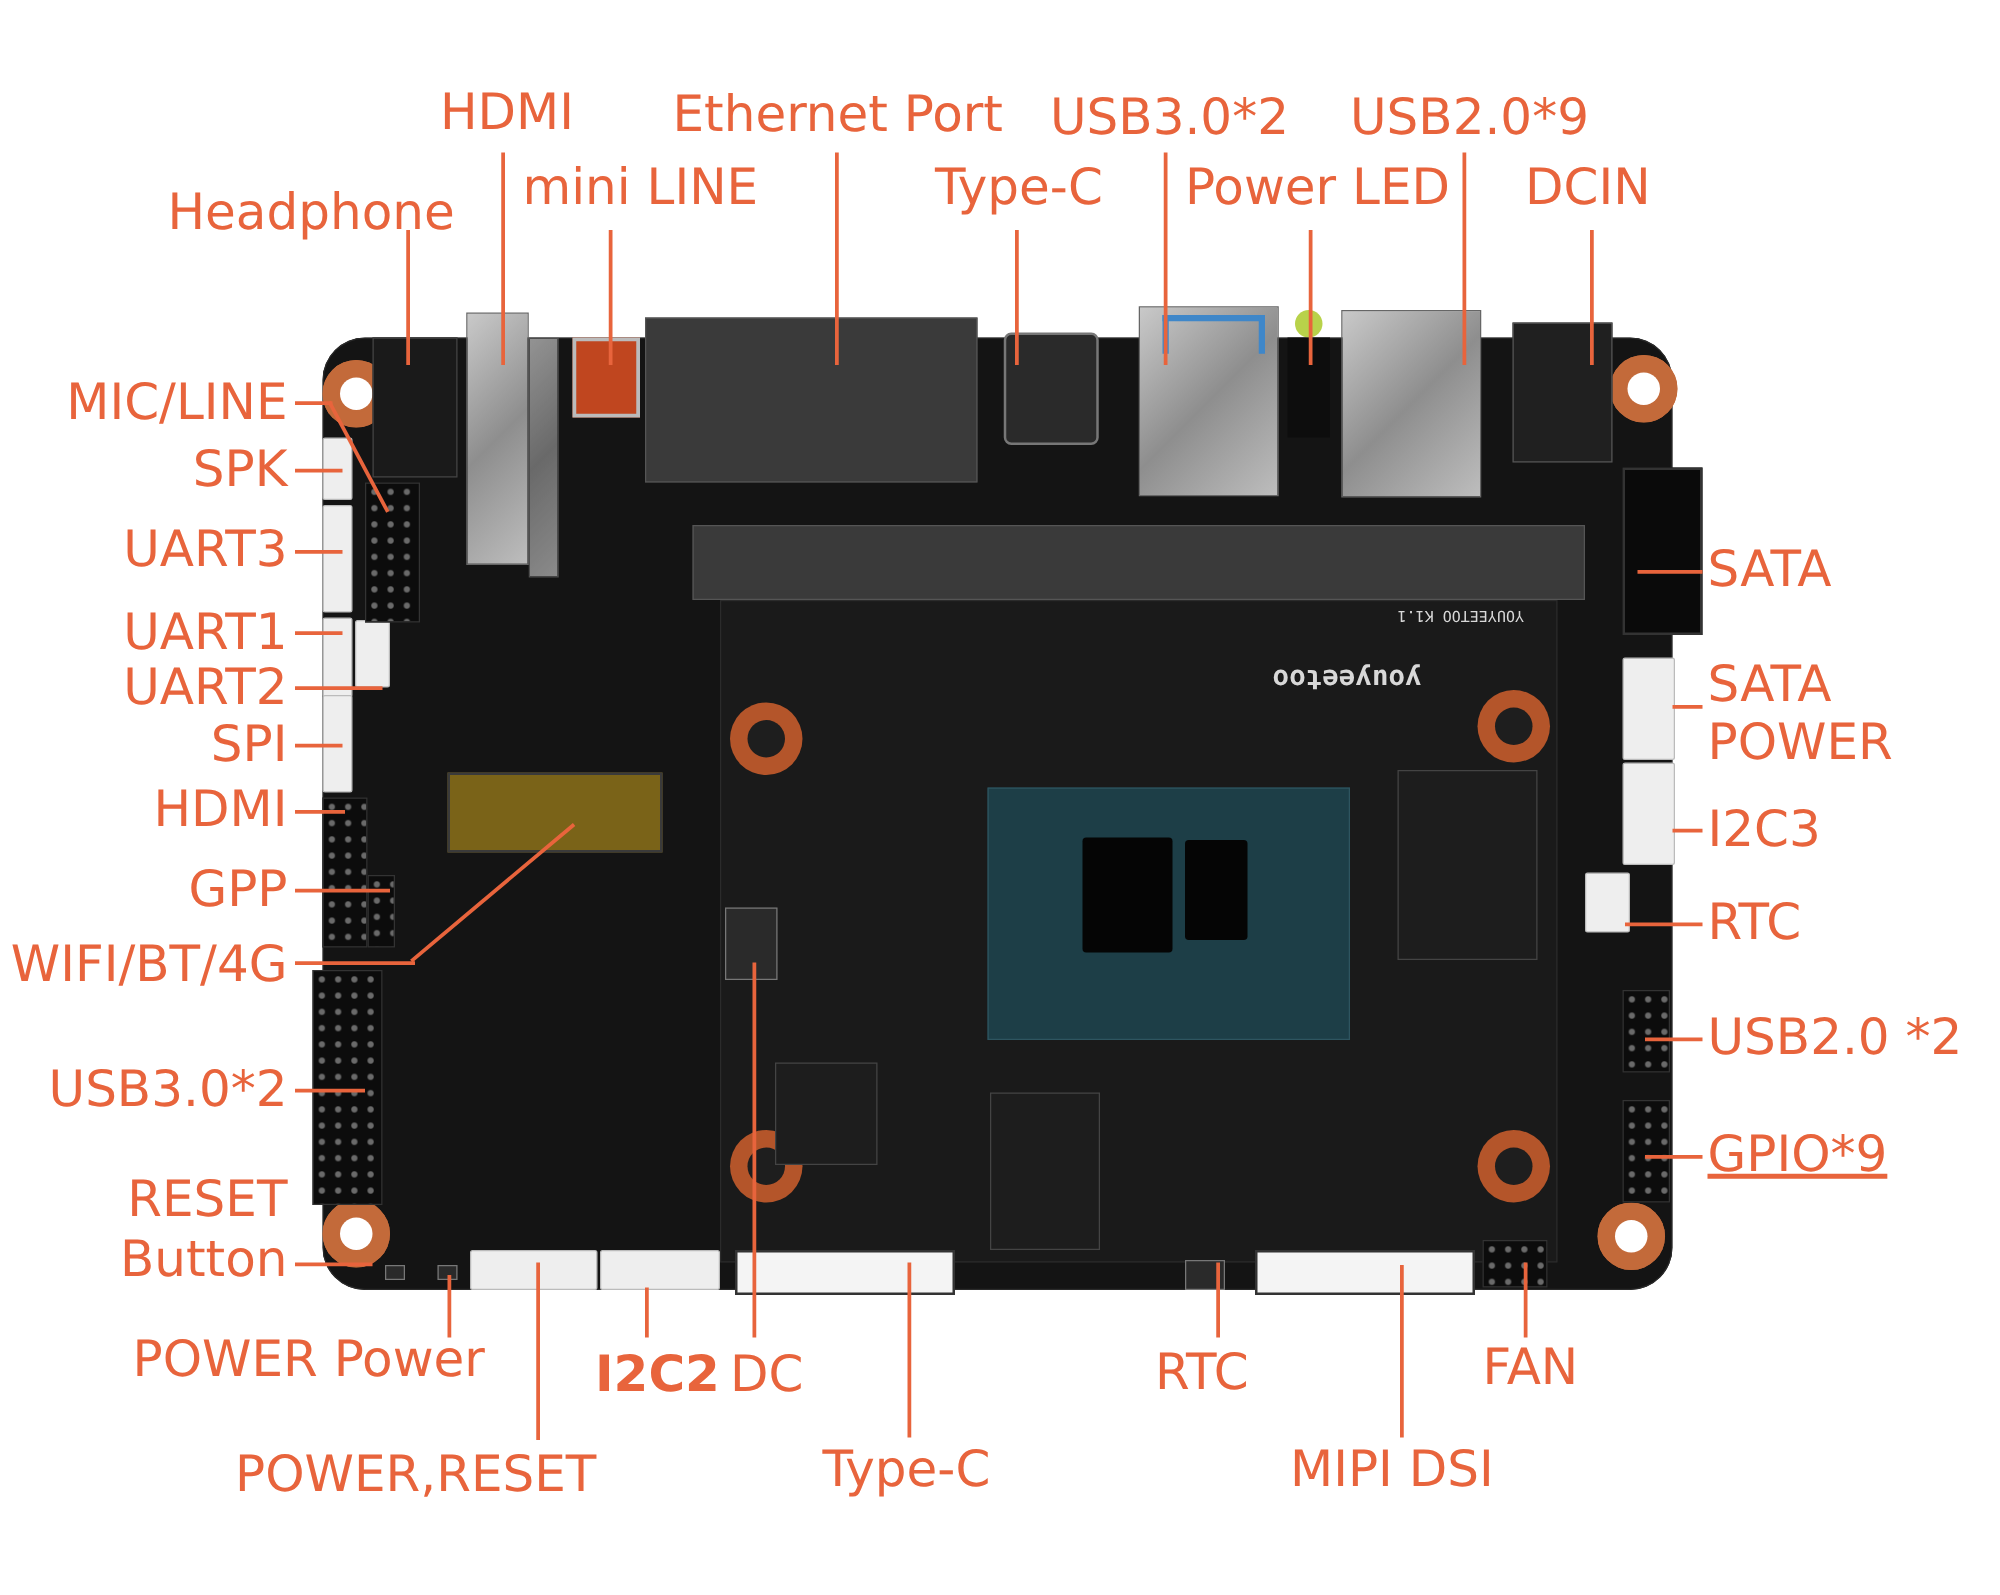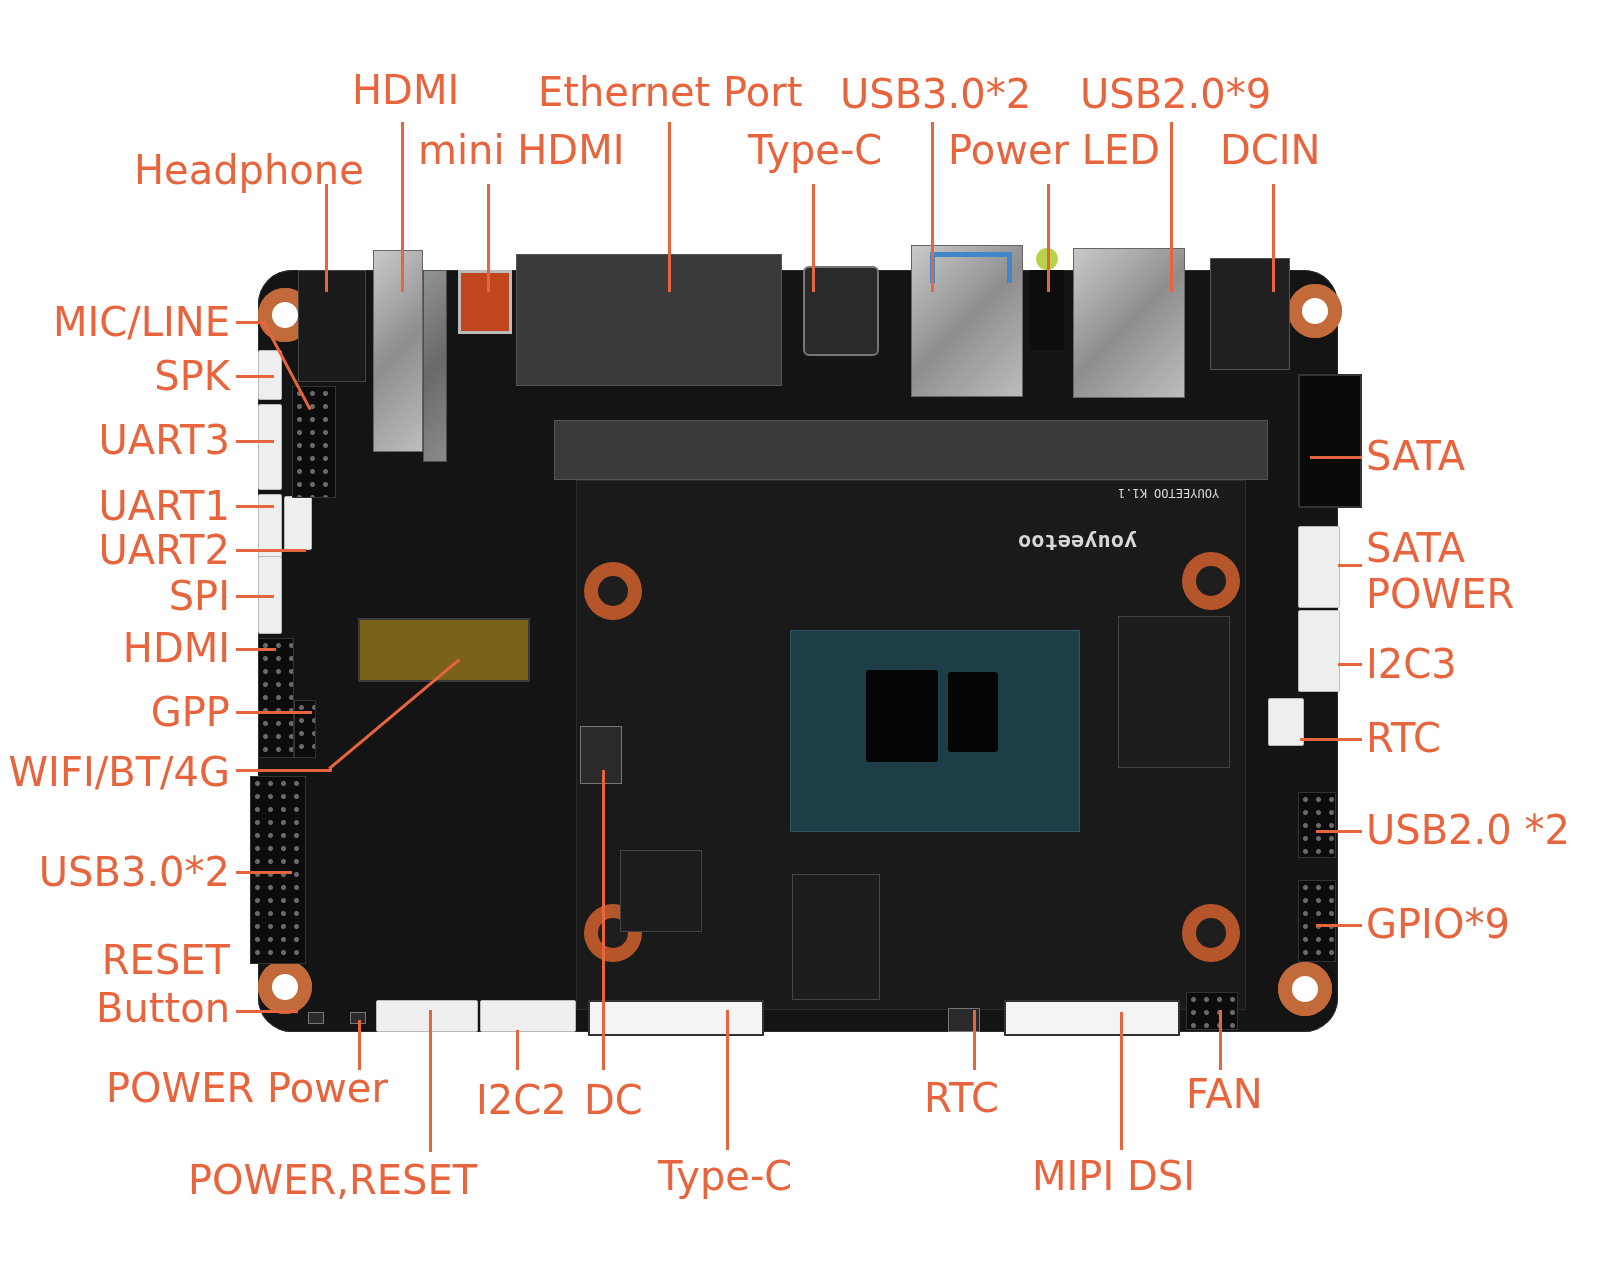--- a/index.html
+++ b/index.html
@@ -99,21 +99,21 @@
   <div class="smd" style="left:92px;top:742px;width:14px;height:10px;"></div>
   <div class="smd" style="left:322px;top:456px;width:40px;height:56px;"></div>
   <div class="smd" style="left:690px;top:738px;width:30px;height:22px;"></div>
 </div>
 
 <div class="lbl" style="left:352px;top:68px;">HDMI</div>
 <div class="lbl" style="left:538px;top:70px;">Ethernet Port</div>
 <div class="lbl" style="left:840px;top:72px;">USB3.0*2</div>
 <div class="lbl" style="left:1080px;top:72px;">USB2.0*9</div>
 <div class="lbl" style="left:134px;top:128px;margin-top:20px;">Headphone</div>
-<div class="lbl" style="left:418px;top:128px;">mini HDMI</div>
+<div class="lbl" style="left:418px;top:128px;">mini LINE</div>
 <div class="lbl" style="left:748px;top:128px;">Type-C</div>
 <div class="lbl" style="left:948px;top:128px;">Power LED</div>
 <div class="lbl" style="left:1220px;top:128px;">DCIN</div>
 
 <div class="ln" style="left:401px;top:122px;width:3px;height:170px;"></div>
 <div class="ln" style="left:668px;top:122px;width:3px;height:170px;"></div>
 <div class="ln" style="left:931px;top:122px;width:3px;height:170px;"></div>
 <div class="ln" style="left:1170px;top:122px;width:3px;height:170px;"></div>
 <div class="ln" style="left:325px;top:184px;width:3px;height:108px;"></div>
 <div class="ln" style="left:487px;top:184px;width:3px;height:108px;"></div>
@@ -147,31 +147,31 @@
 <div class="ln" style="left:330px;top:770px;width:3px;height:170px;transform-origin:top left;transform:rotate(-130deg);"></div>
 <div class="ln" style="left:236px;top:871px;width:56px;height:3px;"></div>
 <div class="ln" style="left:236px;top:1010px;width:62px;height:3px;"></div>
 
 <div class="lbl" style="left:1366px;top:434px;">SATA</div>
 <div class="lbl" style="left:1366px;top:526px;">SATA</div>
 <div class="lbl" style="left:1366px;top:572px;">POWER</div>
 <div class="lbl" style="left:1366px;top:642px;">I2C3</div>
 <div class="lbl" style="left:1366px;top:716px;">RTC</div>
 <div class="lbl" style="left:1366px;top:808px;">USB2.0 *2</div>
-<div class="lbl" style="left:1366px;top:902px;">GPIO*9</div>
+<div class="lbl" style="left:1366px;top:902px;text-decoration:underline;">GPIO*9</div>
 
 <div class="ln" style="left:1310px;top:456px;width:52px;height:3px;"></div>
 <div class="ln" style="left:1338px;top:564px;width:24px;height:3px;"></div>
 <div class="ln" style="left:1338px;top:663px;width:24px;height:3px;"></div>
 <div class="ln" style="left:1300px;top:738px;width:62px;height:3px;"></div>
 <div class="ln" style="left:1316px;top:830px;width:46px;height:3px;"></div>
 <div class="ln" style="left:1316px;top:924px;width:46px;height:3px;"></div>
 
 <div class="lbl" style="left:106px;top:1066px;">POWER Power</div>
-<div class="lbl" style="left:476px;top:1078px;">I2C2</div>
+<div class="lbl" style="left:476px;top:1078px;font-weight:bold;">I2C2</div>
 <div class="lbl" style="left:584px;top:1078px;">DC</div>
 <div class="lbl" style="left:924px;top:1076px;">RTC</div>
 <div class="lbl" style="left:1186px;top:1072px;">FAN</div>
 <div class="lbl" style="left:188px;top:1158px;">POWER,RESET</div>
 <div class="lbl" style="left:658px;top:1154px;">Type-C</div>
 <div class="lbl" style="left:1032px;top:1154px;">MIPI DSI</div>
 
 <div class="ln" style="left:358px;top:1020px;width:3px;height:50px;"></div>
 <div class="ln" style="left:429px;top:1010px;width:3px;height:142px;"></div>
 <div class="ln" style="left:516px;top:1030px;width:3px;height:40px;"></div>

